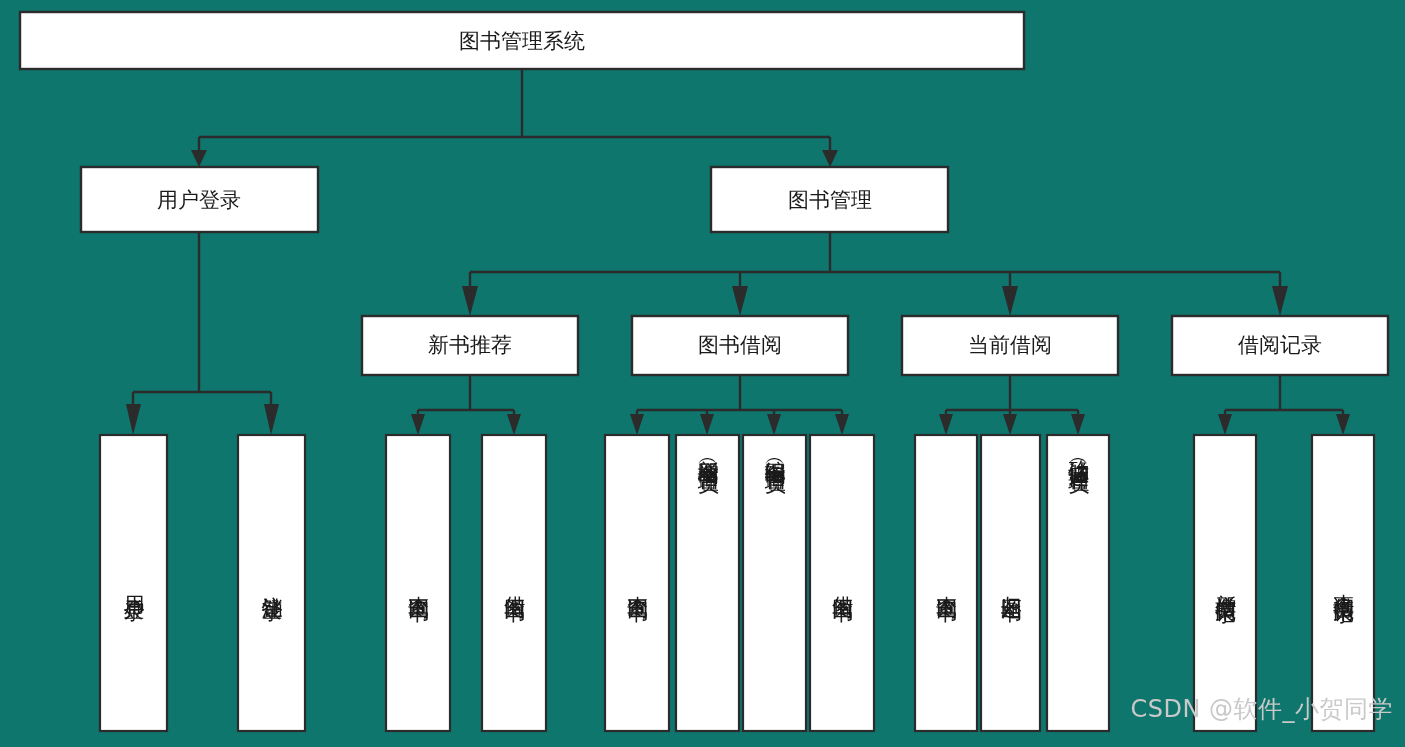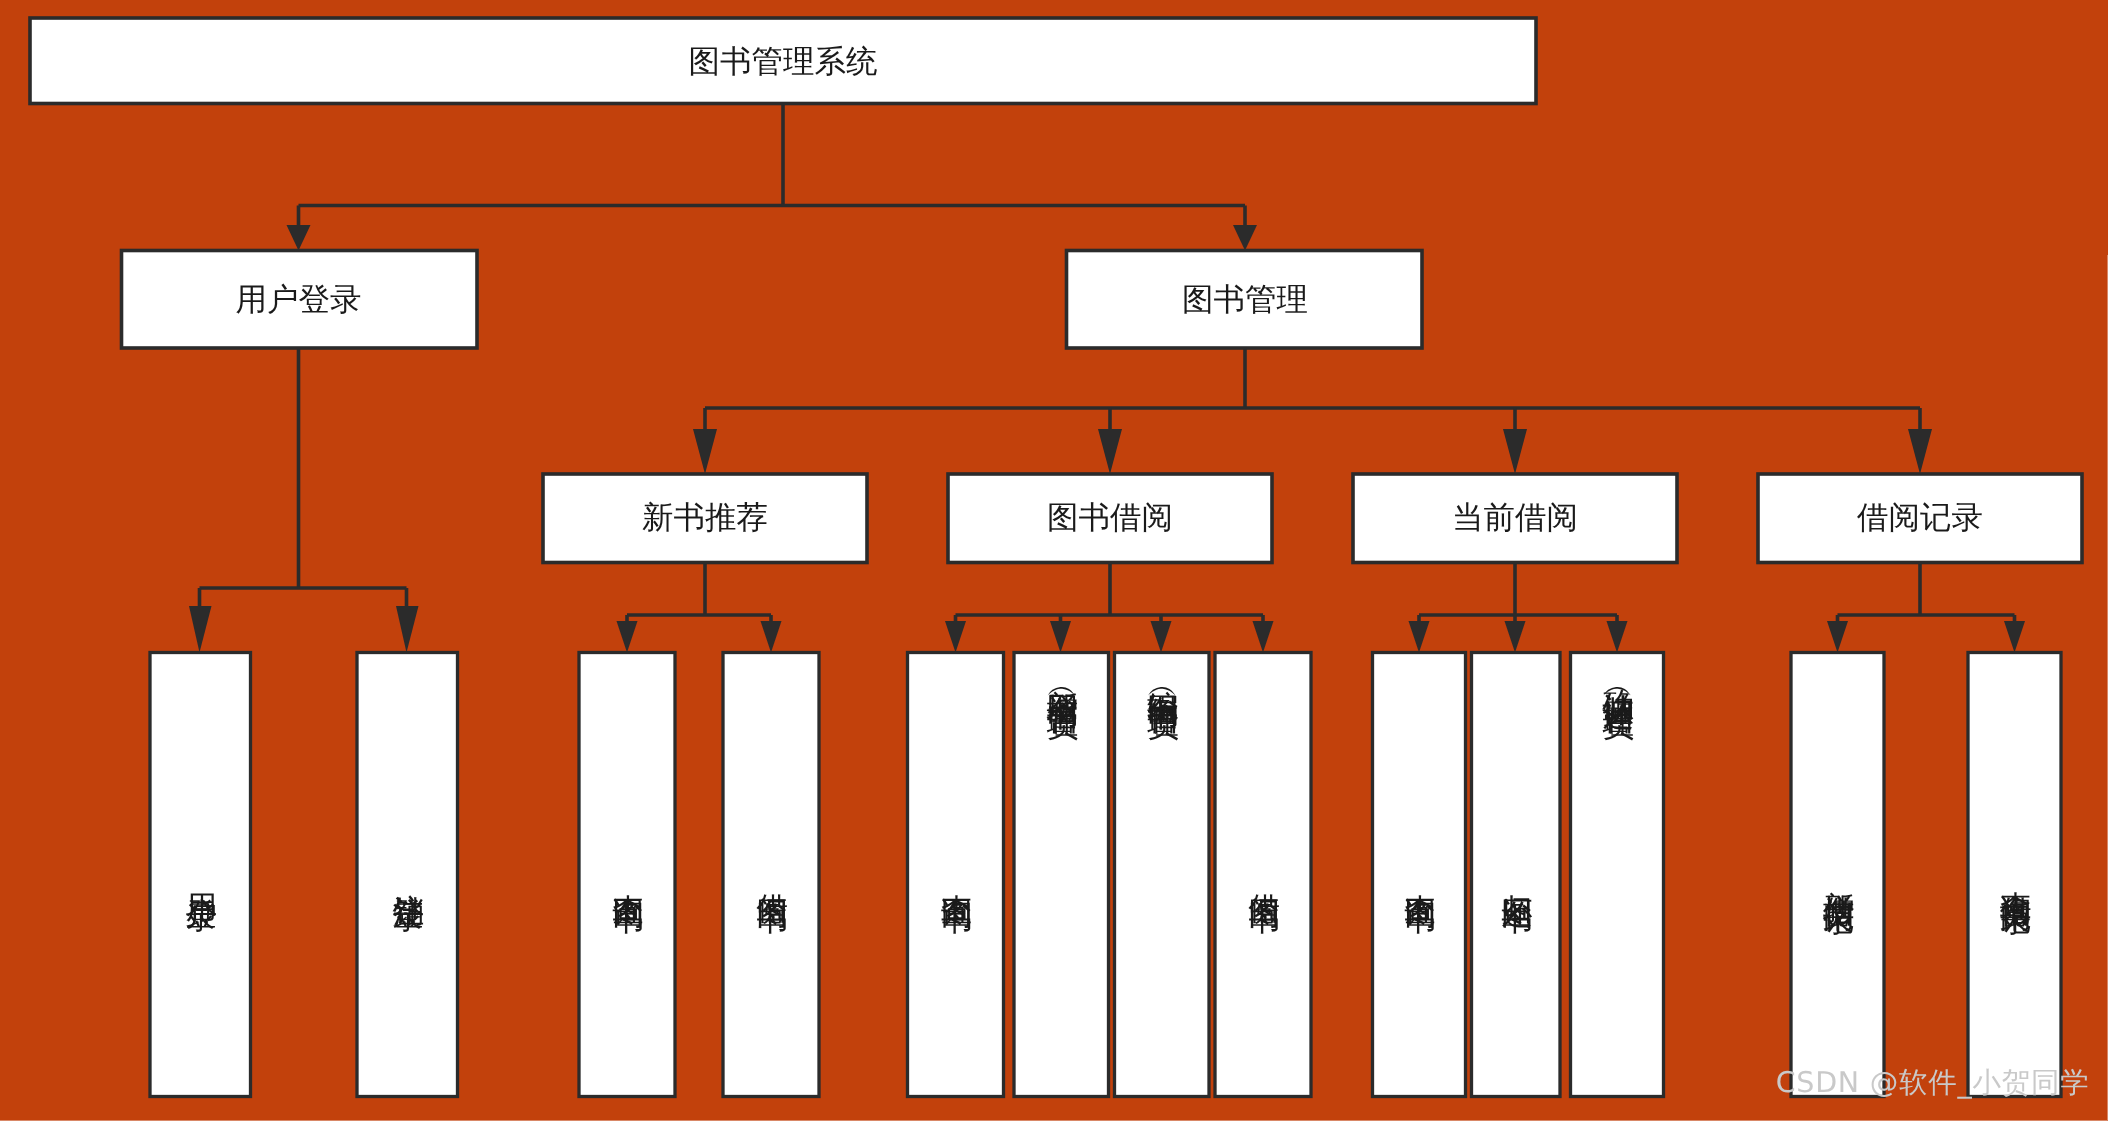--- a/index.html
+++ b/index.html
@@ -10,21 +10,21 @@
   body {
     width: 1405px;
     height: 747px;
     font-family: "DejaVu Sans", "Liberation Sans", sans-serif;
     overflow: hidden;
   }
   #diagram-root {
     position: relative;
     width: 1405px;
     height: 747px;
-    background: #c2410c;
+    background: #0f766e;
   }
   svg#flow {
     position: absolute;
     left: 0;
     top: 0;
     width: 1405px;
     height: 747px;
     display: block;
   }
   .node-box {
@@ -70,23 +70,23 @@
   .leaf-wrap {
     position: absolute;
     display: flex;
     justify-content: center;
   }
   .leaf-wrap.center-v { align-items: center; }
   .leaf-wrap.top-v { align-items: flex-start; }
   .watermark {
     position: absolute;
     right: 12px;
-    bottom: 12px;
-    font-family: "DejaVu Sans", "Liberation Sans", sans-serif;
-    font-size: 19px;
+    bottom: 22px;
+    font-family: "DejaVu Sans", "Liberation Sans", sans-serif;
+    font-size: 24px;
     color: #c9c9c9;
     white-space: nowrap;
     letter-spacing: 0.5px;
   }
 </style>
 </head>
 <body>
 
 <div id="diagram-root">
 

